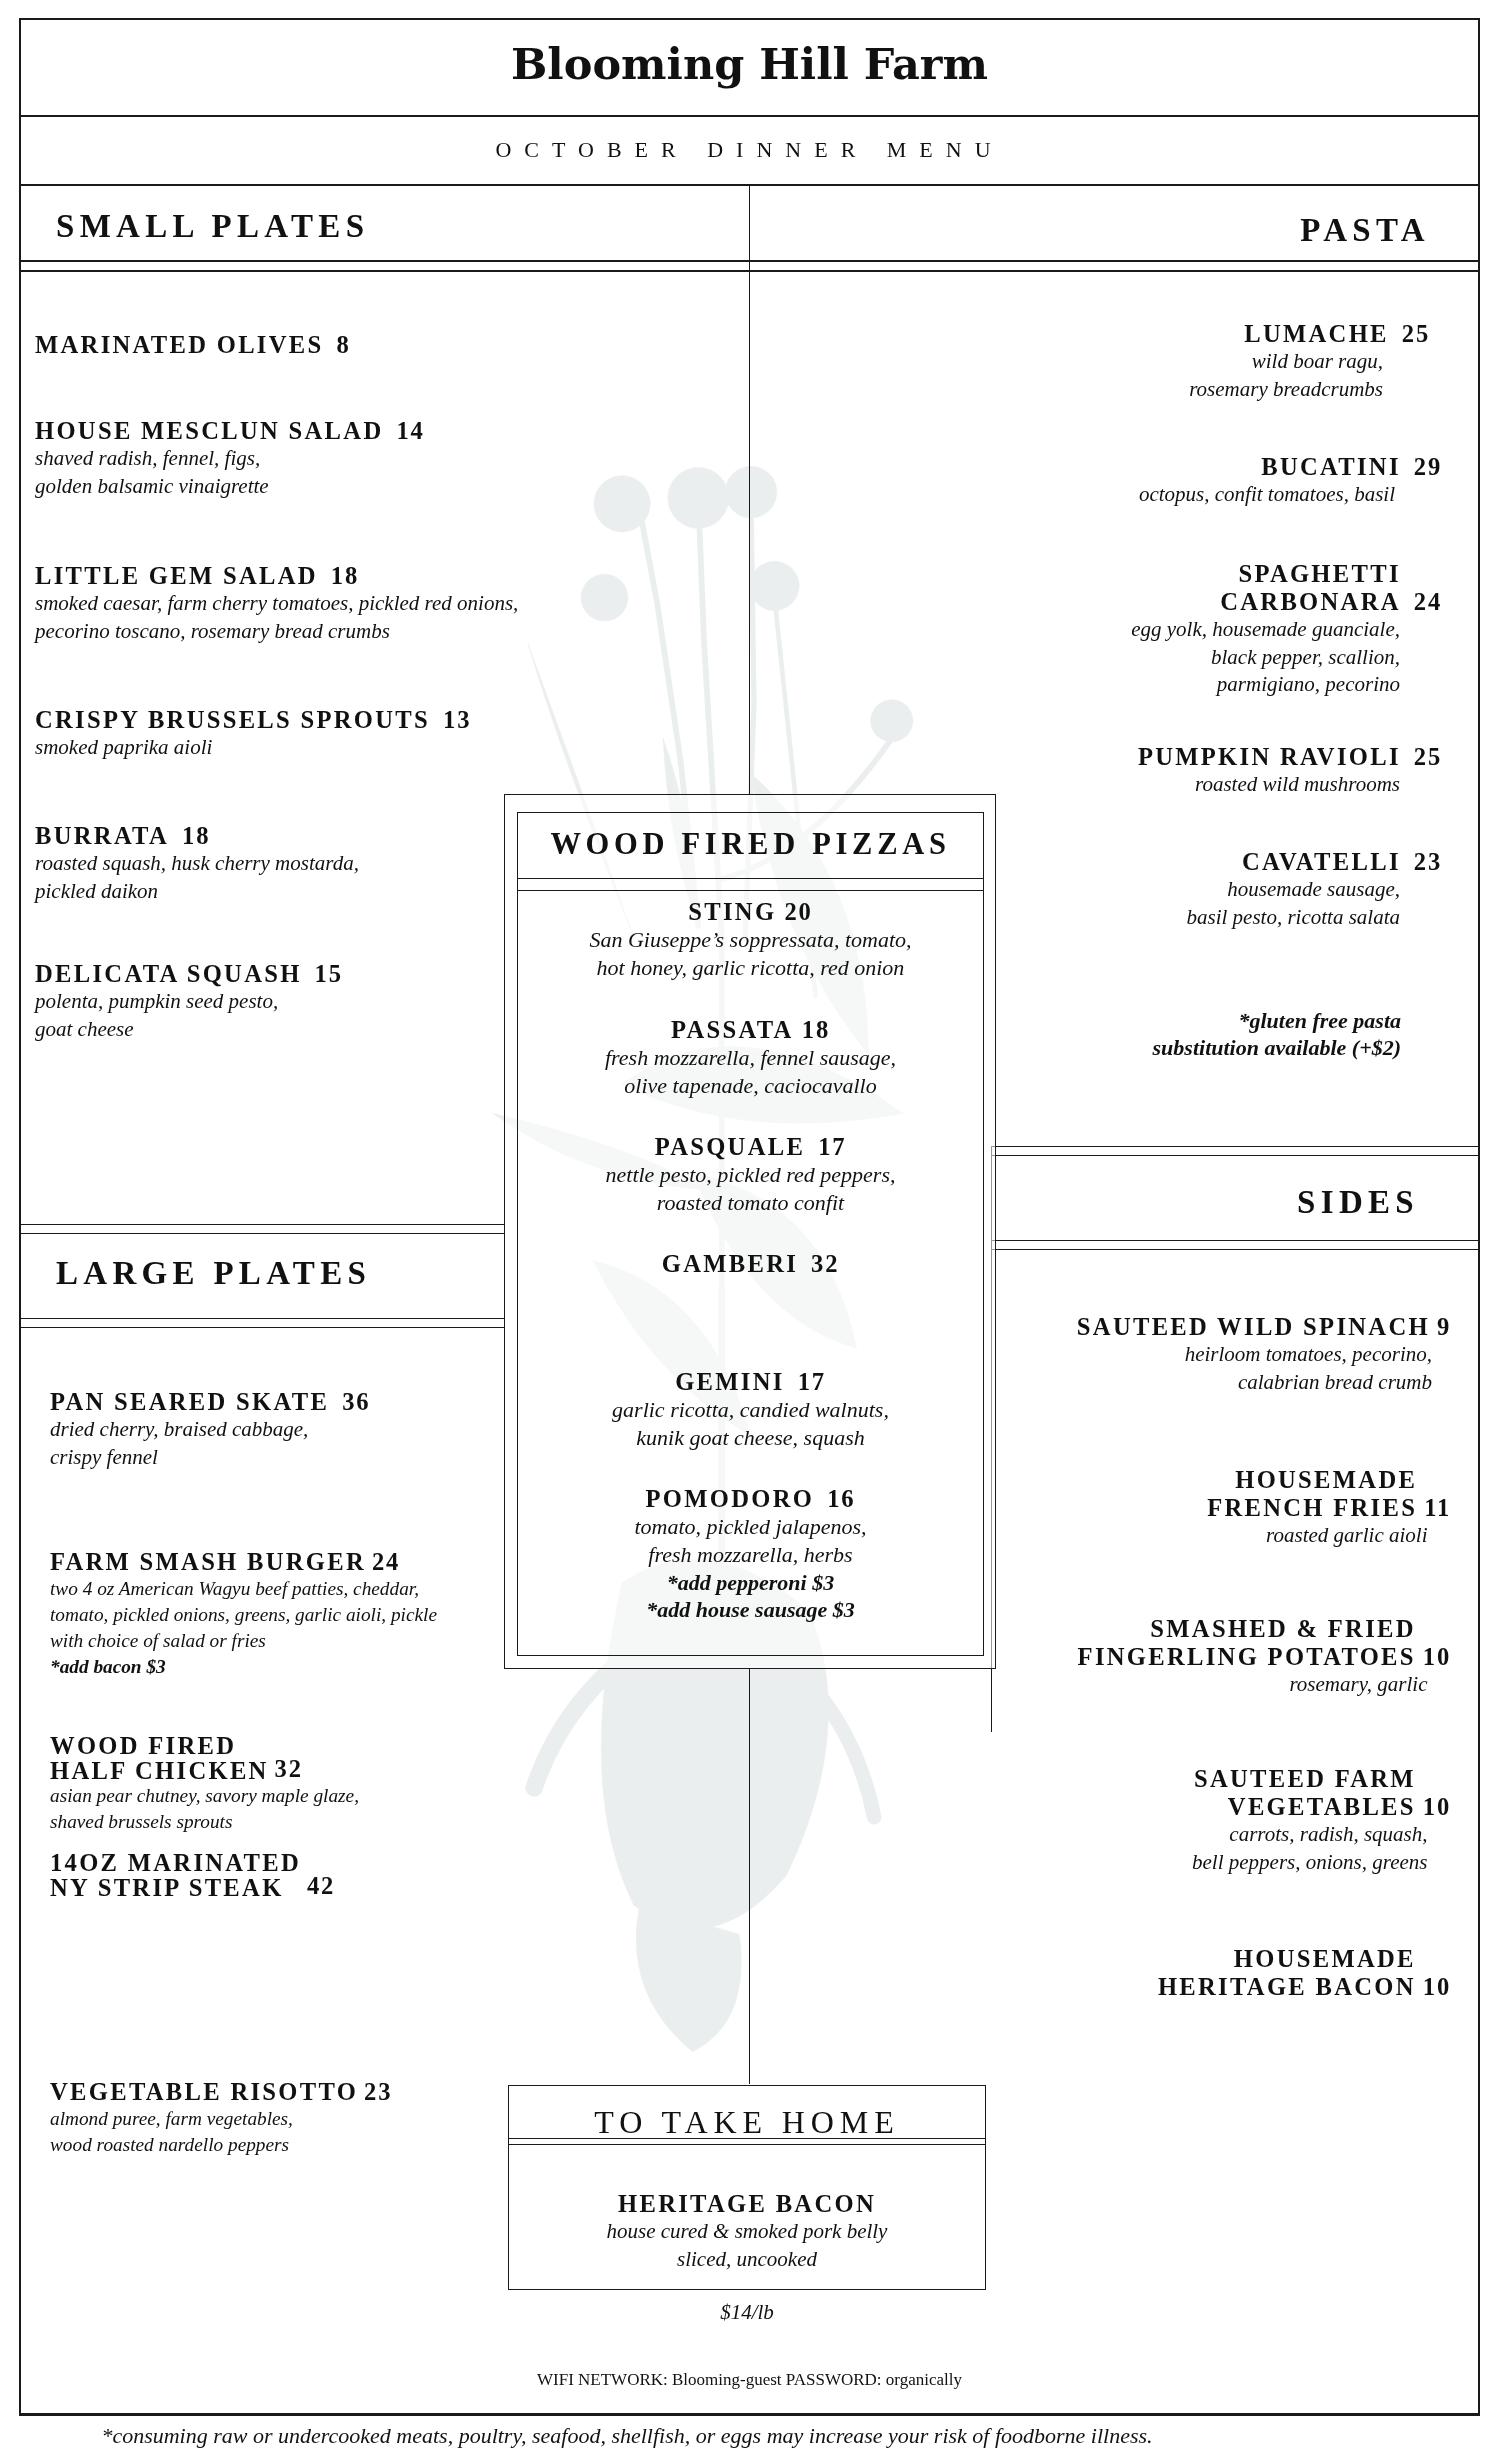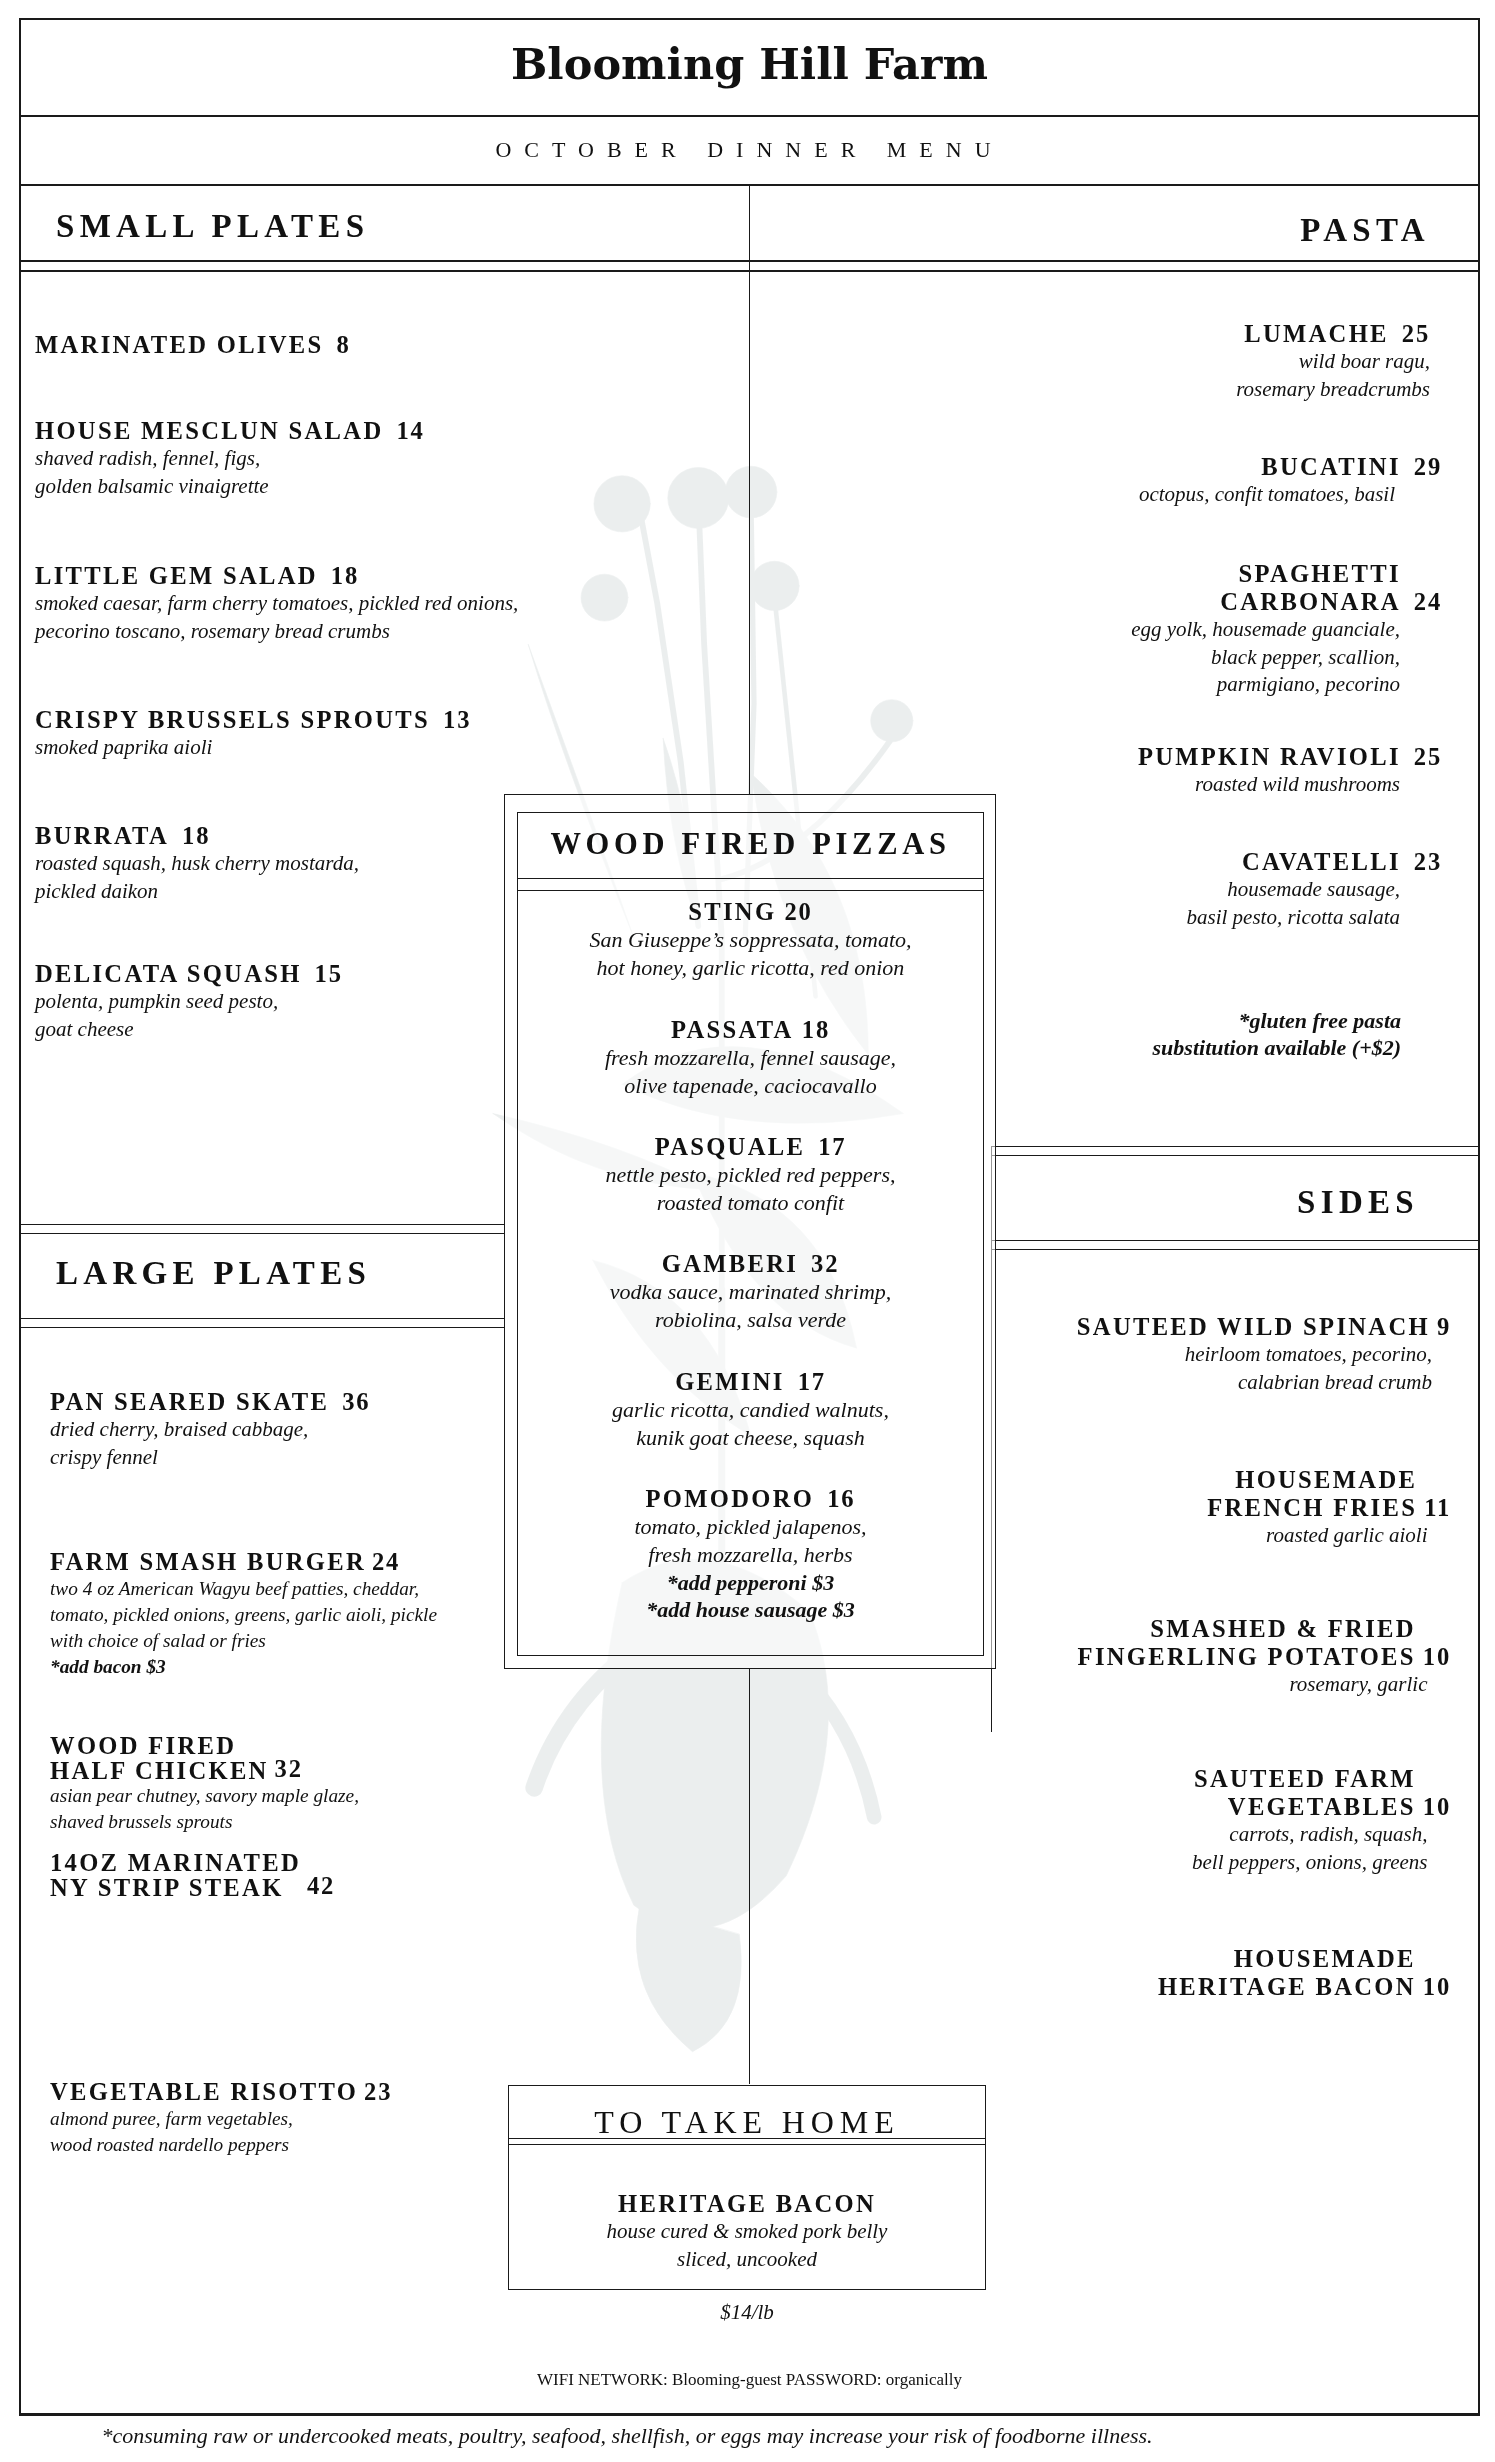--- a/index.html
+++ b/index.html
@@ -102,21 +102,21 @@
 pickled daikon</div>
 </div>
 <div class="item" style="left:35px;top:960px;width:469px;">
   <div><span class="item-name">DELICATA SQUASH</span><span class="item-price">15</span></div>
   <div class="item-desc">polenta, pumpkin seed pesto,
 goat cheese</div>
 </div>
 
 <div class="item right" style="left:762px;top:320px;width:668px;">
   <div><span class="item-name">LUMACHE</span><span class="item-price">25</span></div>
-  <div class="item-desc" style="">wild boar ragu,
+  <div class="item-desc" style="margin-right:47px;">wild boar ragu,
 rosemary breadcrumbs</div>
 </div>
 <div class="item right" style="left:762px;top:453px;width:680px;">
   <div><span class="item-name">BUCATINI</span><span class="item-price">29</span></div>
   <div class="item-desc" style="margin-right:47px;text-align:right;">octopus, confit tomatoes, basil</div>
 </div>
 <div class="item right" style="left:762px;top:560px;width:680px;">
   <div style="display:flex;justify-content:flex-end;align-items:flex-end;">
       <span class="item-name">SPAGHETTI
 CARBONARA</span>
@@ -240,22 +240,20 @@
   <div class="item-desc">fresh mozzarella, fennel sausage,
 olive tapenade, caciocavallo</div>
 </div>
 <div class="item center pizza-item" style="left:517px;top:1133px;width:467px;">
   <div><span class="item-name">PASQUALE</span><span class="item-price">17</span></div>
   <div class="item-desc">nettle pesto, pickled red peppers,
 roasted tomato confit</div>
 </div>
 <div class="item center pizza-item" style="left:517px;top:1250px;width:467px;">
   <div><span class="item-name">GAMBERI</span><span class="item-price">32</span></div>
-  <div class="item-desc">vodka sauce, marinated shrimp,
-robiolina, salsa verde</div>
 </div>
 <div class="item center pizza-item" style="left:517px;top:1368px;width:467px;">
   <div><span class="item-name">GEMINI</span><span class="item-price">17</span></div>
   <div class="item-desc">garlic ricotta, candied walnuts,
 kunik goat cheese, squash</div>
 </div>
 <div class="item center pizza-item" style="left:517px;top:1485px;width:467px;">
   <div><span class="item-name">POMODORO</span><span class="item-price">16</span></div>
   <div class="item-desc">tomato, pickled jalapenos,
 fresh mozzarella, herbs</div>

